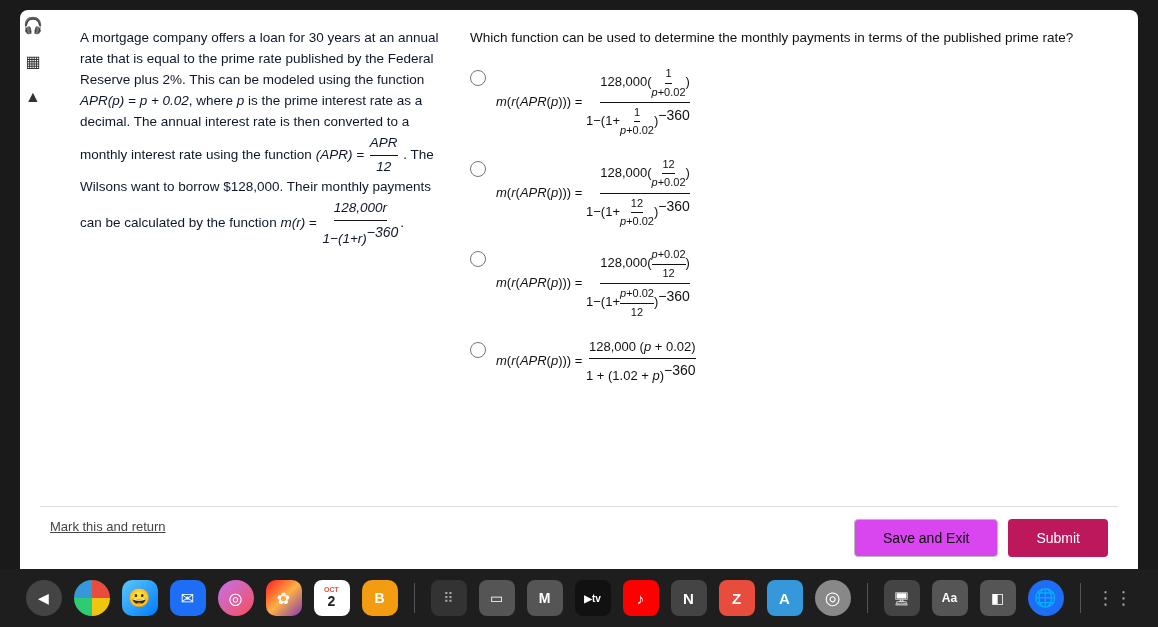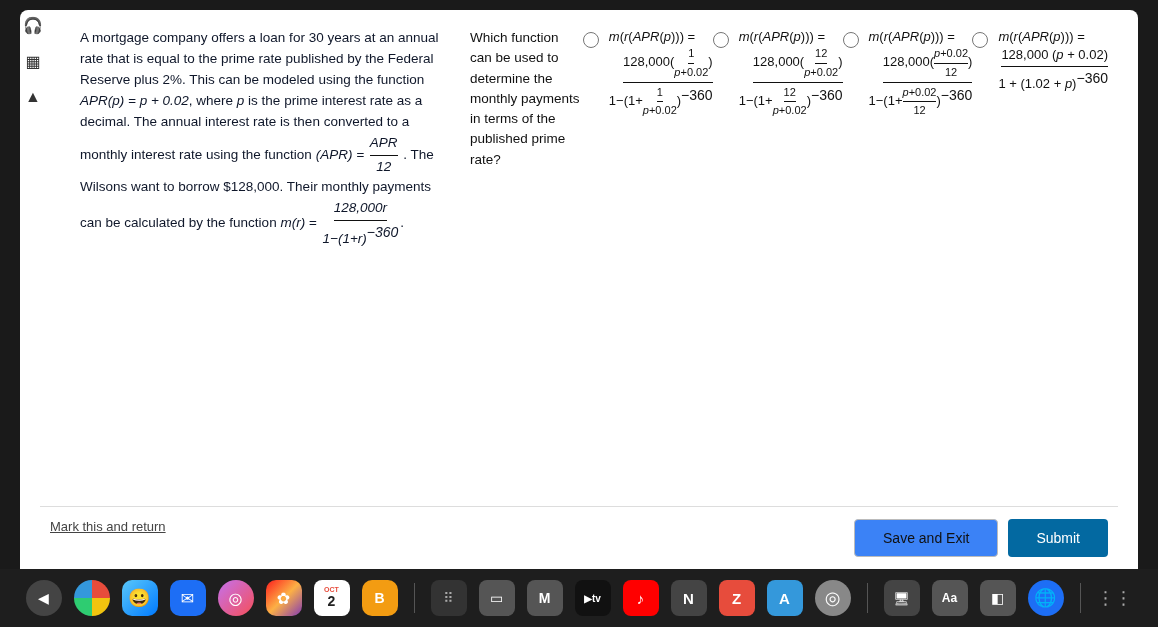--- a/index.html
+++ b/index.html
@@ -62,21 +62,21 @@
     .left-col {
       flex: 0 0 360px;
       font-size: 13.5px;
       line-height: 1.55;
       color: #0f172a;
     }
 
     .right-col {
       flex: 1;
       display: flex;
-      flex-direction: row;
+      flex-direction: column;
       justify-content: flex-start;
     }
 
     
     .question-title {
       font-size: 13.5px;
       font-weight: 500;
       color: #111;
       line-height: 1.5;
       margin-bottom: 18px;
@@ -158,32 +158,32 @@
       padding: 10px 28px;
       border-radius: 4px;
       font-size: 14px;
       font-weight: 500;
       cursor: pointer;
       border: none;
       outline: none;
     }
 
     .btn-save {
-      background: #3b82f6;
+      background: #d946ef;
       color: #111;
       border: 1px solid #bbb;
     }
 
     .btn-next {
       background: #2563eb;
       color: #fff;
     }
 
     .btn-submit {
-      background: #0369a1;
+      background: #be185d;
       color: #fff;
     }
 
     
     .taskbar {
       height: 58px;
       background: #1e1e1e;
       display: flex;
       align-items: center;
       justify-content: center;

